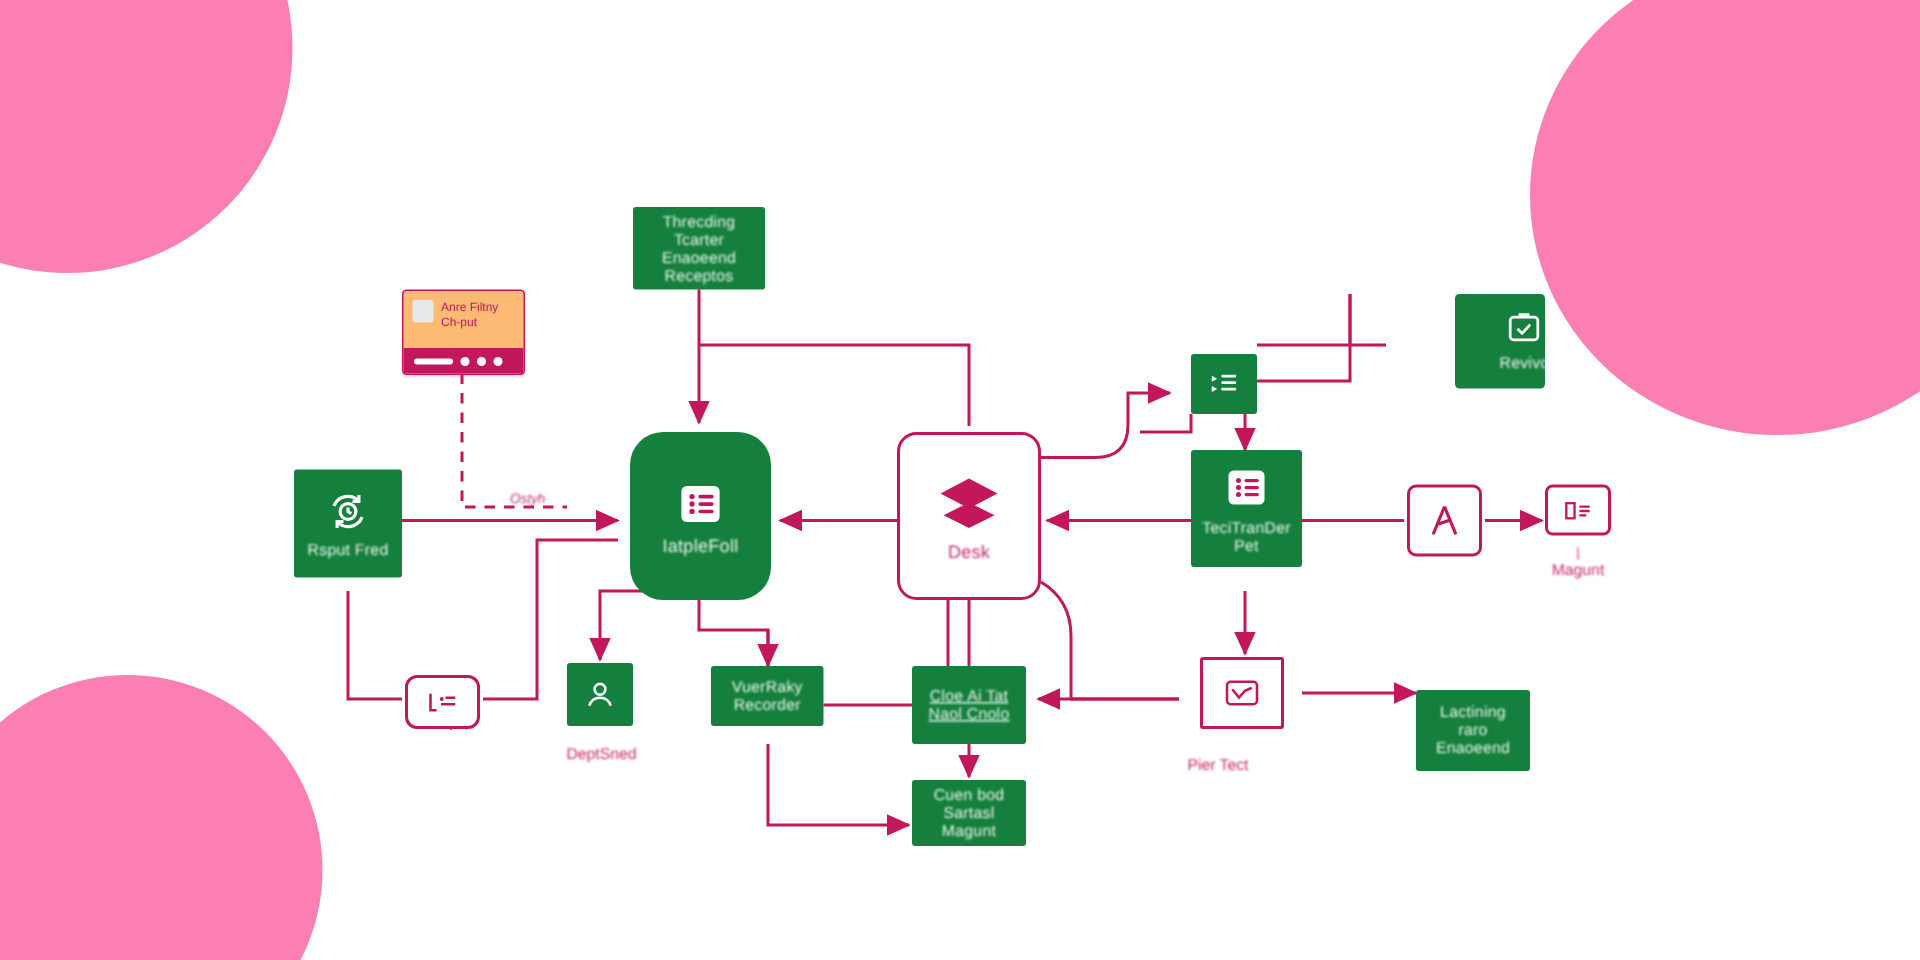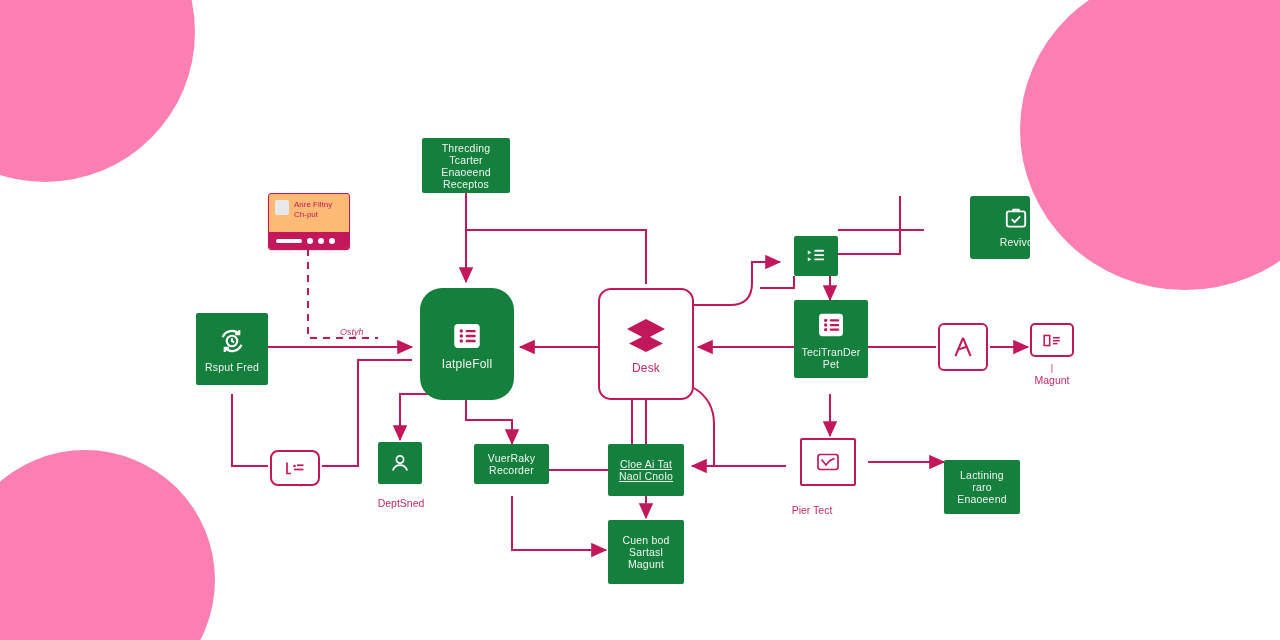--- a/index.html
+++ b/index.html
@@ -252,21 +252,21 @@
     </div>
   </div>
 
   <div class="node fill" id="n-clean" style="left:608px;top:444px;width:76px;height:52px;border-radius:2px;text-decoration:underline;">
     <div class="lbl inside" style="margin-top:0">
       <div>Cloe Ai Tat</div>
       <div>Naol Cnolo</div>
     </div>
   </div>
 
-  <div class="node fill" id="n-curprog" style="left:608px;top:520px;width:76px;height:64px;border-radius:2px;">
+  <div class="node fill" id="n-curprog" style="left:608px;top:520px;width:76px;height:44px;border-radius:2px;">
     <div class="lbl inside" style="margin-top:0">
       <div>Cuen bod</div>
       <div>Sartasl</div>
       <div>Magunt</div>
     </div>
   </div>
 
   <div class="node outline" id="n-pertest" style="left:800px;top:438px;width:56px;height:48px;border-radius:2px;">
     <svg class="ico" width="28" height="24" viewBox="0 0 28 24" fill="none" stroke="#c2185b" stroke-width="1.7">
       <rect x="4" y="4.5" width="20" height="15" rx="2.4"></rect>

